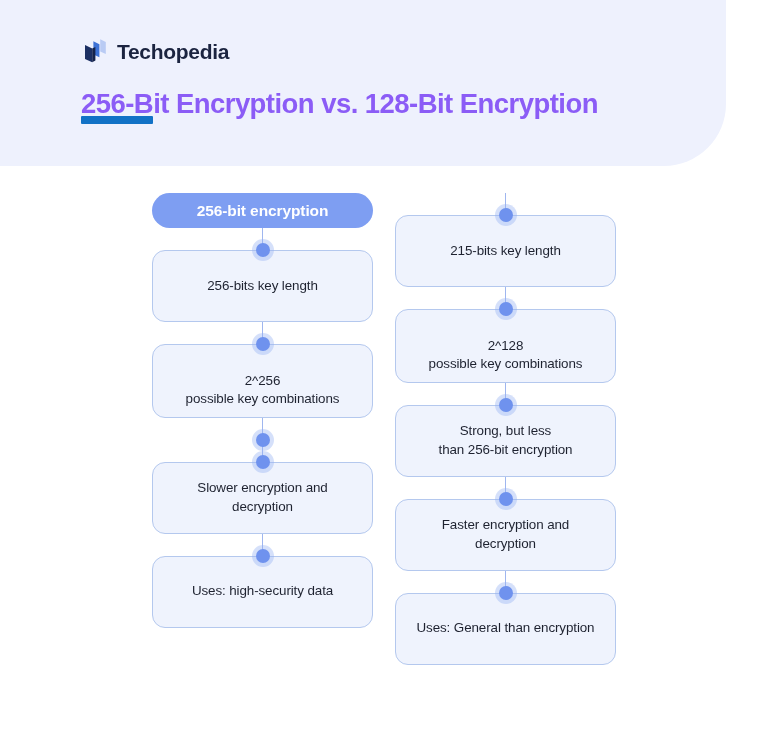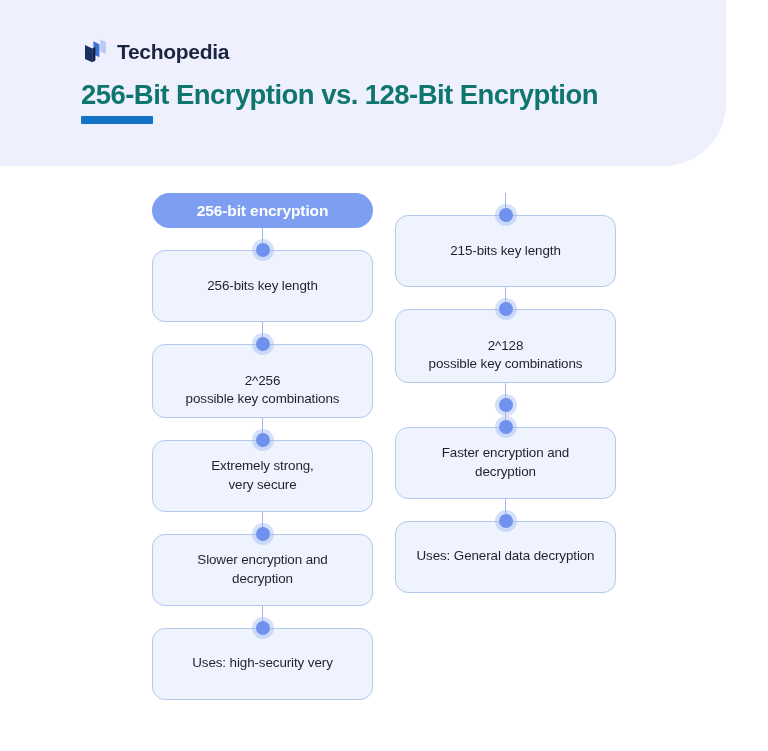--- a/index.html
+++ b/index.html
@@ -47,24 +47,24 @@
     font-size: 21px;
     font-weight: bold;
     color: #1b2440;
     letter-spacing: -0.3px;
     line-height: 1;
   }
 
   .page-title {
     position: absolute;
     left: 81px;
-    top: 79px;
+    top: 88px;
     font-size: 27.5px;
     font-weight: bold;
-    color: #0f766e;
+    color: #8b5cf6;
     letter-spacing: -0.55px;
     line-height: 1.18;
     white-space: nowrap;
   }
 
   .title-rule {
     position: absolute;
     left: 81px;
     top: 116px;
     width: 72px;
@@ -195,38 +195,35 @@
       <div class="node-dot"></div>
     </div>
     <div class="card">
       <span class="card-text"><br>        2^256<br>        possible key combinations<br>      </span>
     </div>
 
     <div class="connector">
       <div class="line"></div>
       <div class="node-dot"></div>
     </div>
-    <div class="card">
-      <span class="card-text">Extremely strong,<br>very secure</span>
-    </div>
 
     <div class="connector">
       <div class="line"></div>
       <div class="node-dot"></div>
     </div>
     <div class="card">
       <span class="card-text">Slower encryption and<br>decryption</span>
     </div>
 
     <div class="connector">
       <div class="line"></div>
       <div class="node-dot"></div>
     </div>
     <div class="card">
-      <span class="card-text">Uses: high-security very</span>
+      <span class="card-text">Uses: high-security data</span>
     </div>
   </div>
 
   <div class="column">
 
     <div class="connector">
       <div class="line"></div>
       <div class="node-dot"></div>
     </div>
     <div class="card">
@@ -238,31 +235,34 @@
       <div class="node-dot"></div>
     </div>
     <div class="card">
       <span class="card-text"><br>        2^128<br>        possible key combinations<br>      </span>
     </div>
 
     <div class="connector">
       <div class="line"></div>
       <div class="node-dot"></div>
     </div>
+    <div class="card">
+      <span class="card-text">Strong, but less<br>than 256-bit encryption</span>
+    </div>
 
     <div class="connector">
       <div class="line"></div>
       <div class="node-dot"></div>
     </div>
     <div class="card">
       <span class="card-text">Faster encryption and<br>decryption</span>
     </div>
 
     <div class="connector">
       <div class="line"></div>
       <div class="node-dot"></div>
     </div>
     <div class="card">
-      <span class="card-text">Uses: General data decryption</span>
+      <span class="card-text">Uses: General than encryption</span>
     </div>
   </div>
 
 </div>
 
 </body></html>

